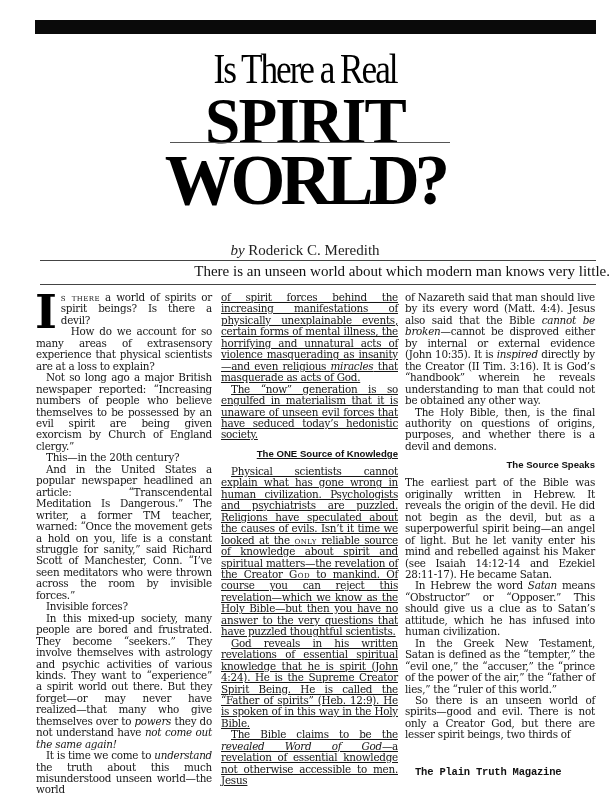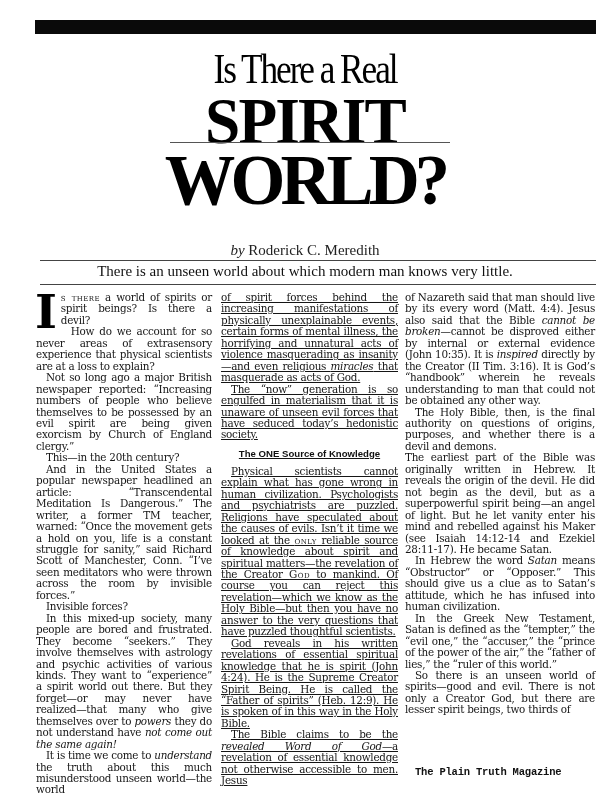--- a/index.html
+++ b/index.html
@@ -9,32 +9,32 @@
     .title-block { position: absolute; left: 0; width: 610px; text-align: center; font-family: "Liberation Serif", "DejaVu Serif", serif; color: #000; }
     .title-line1 { top: 46px; font-size: 43px; letter-spacing: -2.5px; transform: scaleX(0.82); line-height: 46px; }
     .title-line2 { top: 88px; font-size: 66px; font-weight: bold; letter-spacing: -2px; line-height: 66px; transform: scaleX(0.96); }
     .title-line3 { top: 144px; font-size: 72px; font-weight: bold; letter-spacing: -5px; line-height: 72px; transform: scaleX(0.98); }
     .title-rule { position: absolute; left: 170px; top: 142px; width: 280px; height: 1px; background: #555; }
     .byline { position: absolute; left: 0; width: 610px; top: 242px; text-align: center; font-family: Liberation Serif, serif; font-size: 15px; color: #222; }
     .byline em { font-style: italic; }
     .rule { position: absolute; left: 40px; width: 556px; height: 1px; background: #444; }
     .rule-top { top: 260px; }
     .rule-bottom { top: 284px; }
-    .deck { position: absolute; left: 0; width: 610px; top: 263px; text-align: center; font-family: "Liberation Serif", serif; font-size: 15px; color: #111; }
+    .deck { position: absolute; left: 0; width: 610px; top: 263px; text-align: right; font-family: "Liberation Serif", serif; font-size: 15px; color: #111; }
     .columns { position: absolute; left: 36px; top: 292px; width: 566px; height: 470px; }
     .col { position: absolute; top: 0; font-family: "DejaVu Serif", "Liberation Serif", serif; font-size: 10.4px; line-height: 11.45px; color: #151515; text-align: justify; hyphens: manual; letter-spacing: -0.25px; }
     .col1 { left: 0; width: 176px; }
     .col2 { left: 185px; width: 177px; text-decoration: underline; }
     .col3 { left: 369px; width: 190px; }
     .col p { margin: 0; text-indent: 10px; }
     .col p.noindent { text-indent: 0; }
     .dropcap { float: left; font-family: "DejaVu Serif", "Liberation Serif", serif; font-weight: bold; font-size: 47px; line-height: 36px; height: 37px; margin: 2px 4px 0 -1px; color: #000; }
     .smallcaps { font-variant: small-caps; letter-spacing: 0.4px; margin-top: 10px; }
     .col i { font-style: italic; }
-    .subhead { font-family: "Liberation Sans", "DejaVu Sans", sans-serif; font-weight: bold; font-size: 9.6px; line-height: 12px; margin: 7px 0 6px 0; text-align: center; letter-spacing: 0; color: #111; }
+    .subhead { font-family: "Liberation Sans", "DejaVu Sans", sans-serif; font-weight: bold; font-size: 9.6px; line-height: 12px; margin: 7px 0 6px 0; text-align: right; letter-spacing: 0; color: #111; }
     .footer { position: absolute; left: 415px; top: 766px; font-family: Liberation Mono, monospace; font-weight: bold; font-size: 10.5px; color: #111; letter-spacing: -0.2px; }
   </style>
 </head>
 <body>
 
 <div class="page">
   <div class="top-bar"></div>
 
   <div class="title-block title-line1">Is There a Real</div>
   <div class="title-block title-line2">SPIRIT</div>
@@ -49,41 +49,42 @@
   <div class="rule rule-top"></div>
   <div class="deck">There is an unseen world about which modern man knows very little.</div>
   <div class="rule rule-bottom"></div>
 
   <div class="columns">
 
     <div class="col col1">
       <p class="noindent">
         <span class="dropcap">I</span><span class="smallcaps">s there</span><span> a world of spirits or spirit beings? Is there a devil?</span>
       </p>
-      <p>How do we account for so never areas of extrasensory experience that physical scientists are at a loss to explain?</p>
+      <p>How do we account for so many areas of extrasensory experience that physical scientists are at a loss to explain?</p>
       <p>Not so long ago a major British newspaper reported: “Increasing numbers of people who believe themselves to be possessed by an evil spirit are being given exorcism by Church of England clergy.”</p>
       <p>This—in the 20th century?</p>
       <p>And in the United States a popular newspaper headlined an article: “Transcendental Meditation Is Dangerous.” The writer, a former TM teacher, warned: “Once the movement gets a hold on you, life is a constant struggle for sanity,” said Richard Scott of Manchester, Conn. “I’ve seen meditators who were thrown across the room by invisible forces.”</p>
       <p>Invisible forces?</p>
       <p><span>In this mixed-up society, many people are bored and frustrated. They become “seekers.” They involve themselves with astrology and psychic activities of various kinds. They want to “experience” a spirit world out there. But they forget—or may never have realized—that many who give themselves over to </span><i>powers</i><span> they do not understand have </span><i>not come out the same again!</i></p>
       <p><span>It is time we come to </span><i>understand</i><span> the truth about this much misunderstood unseen world—the world</span></p>
     </div>
 
     <div class="col col2">
       <p class="noindent"><span>of spirit forces behind the increasing manifestations of physically unexplainable events, certain forms of mental illness, the horrifying and unnatural acts of violence masquerading as insanity—and even religious </span><i>miracles</i><span> that masquerade as acts of God.</span></p>
       <p>The “now” generation is so engulfed in materialism that it is unaware of unseen evil forces that have seduced today’s hedonistic society.</p>
       <div class="subhead">The ONE Source of Knowledge</div>
       <p><span>Physical scientists cannot explain what has gone wrong in human civilization. Psychologists and psychiatrists are puzzled. Religions have speculated about the causes of evils. Isn’t it time we looked at the </span><span class="smallcaps">only</span><span> reliable source of knowledge about spirit and spiritual matters—the revelation of the Creator </span><span class="smallcaps">God</span><span> to mankind. Of course you can reject this revelation—which we know as the Holy Bible—but then you have no answer to the very questions that have puzzled thoughtful scientists.</span></p>
       <p>God reveals in his written revelations of essential spiritual knowledge that he is spirit (John 4:24). He is the Supreme Creator Spirit Being. He is called the “Father of spirits” (Heb. 12:9). He is spoken of in this way in the Holy Bible.</p>
       <p><span>The Bible claims to be the </span><i>revealed Word of God</i><span>—a revelation of essential knowledge not otherwise accessible to men. Jesus</span></p>
     </div>
 
     <div class="col col3">
       <p class="noindent"><span>of Nazareth said that man should live by its every word (Matt. 4:4). Jesus also said that the Bible </span><i>cannot be broken</i><span>—cannot be disproved either by internal or external evidence (John 10:35). It is </span><i>inspired</i><span> directly by the Creator (II Tim. 3:16). It is God’s “handbook” wherein he reveals understanding to man that could not be obtained any other way.</span></p>
       <p>The Holy Bible, then, is the final authority on questions of origins, purposes, and whether there is a devil and demons.</p>
+      <div class="subhead">The Source Speaks</div>
       <p class="noindent">The earliest part of the Bible was originally written in Hebrew. It reveals the origin of the devil. He did not begin as the devil, but as a superpowerful spirit being—an angel of light. But he let vanity enter his mind and rebelled against his Maker (see Isaiah 14:12-14 and Ezekiel 28:11-17). He became Satan.</p>
       <p><span>In Hebrew the word </span><i>Satan</i><span> means “Obstructor” or “Opposer.” This should give us a clue as to Satan’s attitude, which he has infused into human civilization.</span></p>
       <p>In the Greek New Testament, Satan is defined as the “tempter,” the “evil one,” the “accuser,” the “prince of the power of the air,” the “father of lies,” the “ruler of this world.”</p>
       <p>So there is an unseen world of spirits—good and evil. There is not only a Creator God, but there are lesser spirit beings, two thirds of</p>
     </div>
   </div>
 
   <div class="footer">The Plain Truth Magazine</div>
 </div>
 

